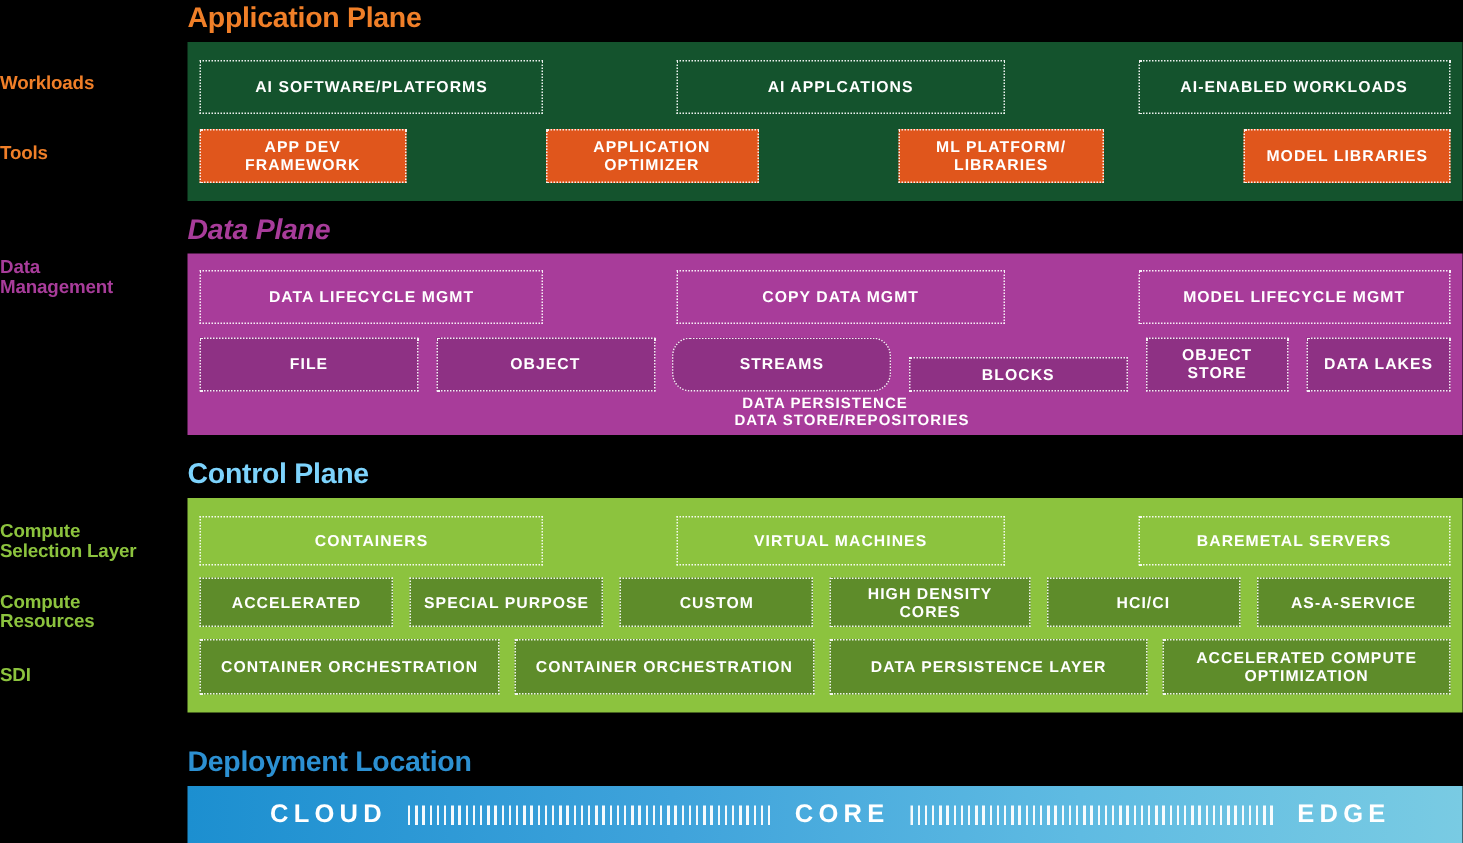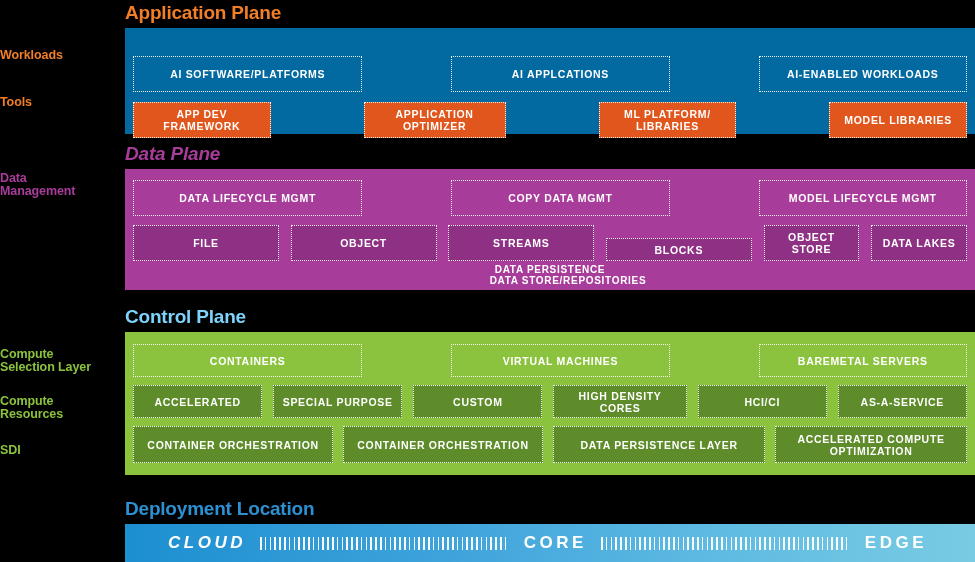--- a/index.html
+++ b/index.html
@@ -105,21 +105,21 @@
 </head>
 <body>
 
 <div class="canvas">
 
   <div class="plane-title" style="top:2px;color:#F07F28;">Application Plane</div>
 
   <div class="rail-label" style="top:49px;color:#F07F28;">Workloads</div>
   <div class="rail-label" style="top:96px;color:#F07F28;">Tools</div>
 
-  <div class="plane" id="app-plane" style="top:28px;height:106px;background:#0369a1;padding:28px 8px 12px 8px;">
+  <div class="plane" id="app-plane" style="top:28px;height:106px;background:#14532d;padding:12px 8px 12px 8px;">
     <div class="row" id="app-workloads" style="height:36px;justify-content:space-between;">
         <div class="cell" style="flex: 0 0 27.5%;">AI SOFTWARE/PLATFORMS</div>
         <div class="cell" style="flex: 0 0 26.2%;">AI APPLCATIONS</div>
         <div class="cell" style="flex: 0 0 25%;">AI-ENABLED WORKLOADS</div>
       </div>
     <div class="row" id="app-tools" style="height:36px;margin-top:10px;justify-content:space-between;">
         <div class="cell solid-orange" style="flex: 0 0 16.5%;">APP DEV FRAMEWORK</div>
         <div class="cell solid-orange" style="flex: 0 0 17%;">APPLICATION OPTIMIZER</div>
         <div class="cell solid-orange" style="flex: 0 0 16.5%;">ML PLATFORM/ LIBRARIES</div>
         <div class="cell solid-orange" style="flex: 0 0 16.5%;">MODEL LIBRARIES</div>
@@ -133,21 +133,21 @@
 
   <div class="plane" id="data-plane" style="top:169px;height:121px;background:#A83C9A;padding:11px 8px 6px 8px;">
     <div class="row" id="data-mgmt" style="height:36px;justify-content:space-between;">
         <div class="cell" style="flex: 0 0 27.5%;">DATA LIFECYCLE MGMT</div>
         <div class="cell" style="flex: 0 0 26.2%;">COPY DATA MGMT</div>
         <div class="cell" style="flex: 0 0 25%;">MODEL LIFECYCLE MGMT</div>
       </div>
     <div class="row" id="data-stores" style="height:36px;margin-top:9px;justify-content:space-between;">
         <div class="cell solid-purple" style="flex: 0 0 17.5%;">FILE</div>
         <div class="cell solid-purple" style="flex: 0 0 17.5%;">OBJECT</div>
-        <div class="cell solid-purple" style="flex: 0 0 17.5%;">STREAMS</div>
+        <div class="cell solid-purple" style="flex: 0 0 17.5%; border-radius: 12px;">STREAMS</div>
         <div class="cell solid-purple" style="flex: 0 0 17.5%; margin-top: 13px;">BLOCKS</div>
         <div class="cell solid-purple" style="flex: 0 0 11.5%;">OBJECT STORE</div>
         <div class="cell solid-purple" style="flex: 0 0 11.5%;">DATA LAKES</div>
       </div>
 
     <div class="footrow" style="height:23px;margin-top:2px;">
       <div class="tickrule"></div>
       <span style="padding:0 10px;white-space:nowrap;">DATA PERSISTENCE</span>
       <div class="tickrule"></div>
       <span style="padding:0 10px 0 46px;white-space:nowrap;">DATA STORE/REPOSITORIES</span>
@@ -180,20 +180,20 @@
         <div class="cell solid-green" style="flex: 0 0 24%;">CONTAINER ORCHESTRATION</div>
         <div class="cell solid-green" style="flex: 0 0 24%;">CONTAINER ORCHESTRATION</div>
         <div class="cell solid-green" style="flex: 0 0 25.5%;">DATA PERSISTENCE LAYER</div>
         <div class="cell solid-green" style="flex: 0 0 23%;">ACCELERATED COMPUTE OPTIMIZATION</div>
       </div>
   </div>
 
   <div class="plane-title" style="top:498px;color:#2C90D2;">Deployment Location</div>
 
   <div class="deploy" style="top:524px;">
-    <div class="deploy-label" style="padding-left:43px;font-style:italic;">CLOUD</div>
+    <div class="deploy-label" style="padding-left:55px;">CLOUD</div>
     <div class="deploy-tick"></div>
     <div class="deploy-label">CORE</div>
     <div class="deploy-tick"></div>
     <div class="deploy-label" style="padding-right:48px;">EDGE</div>
   </div>
 
 </div>
 
 </body></html>

